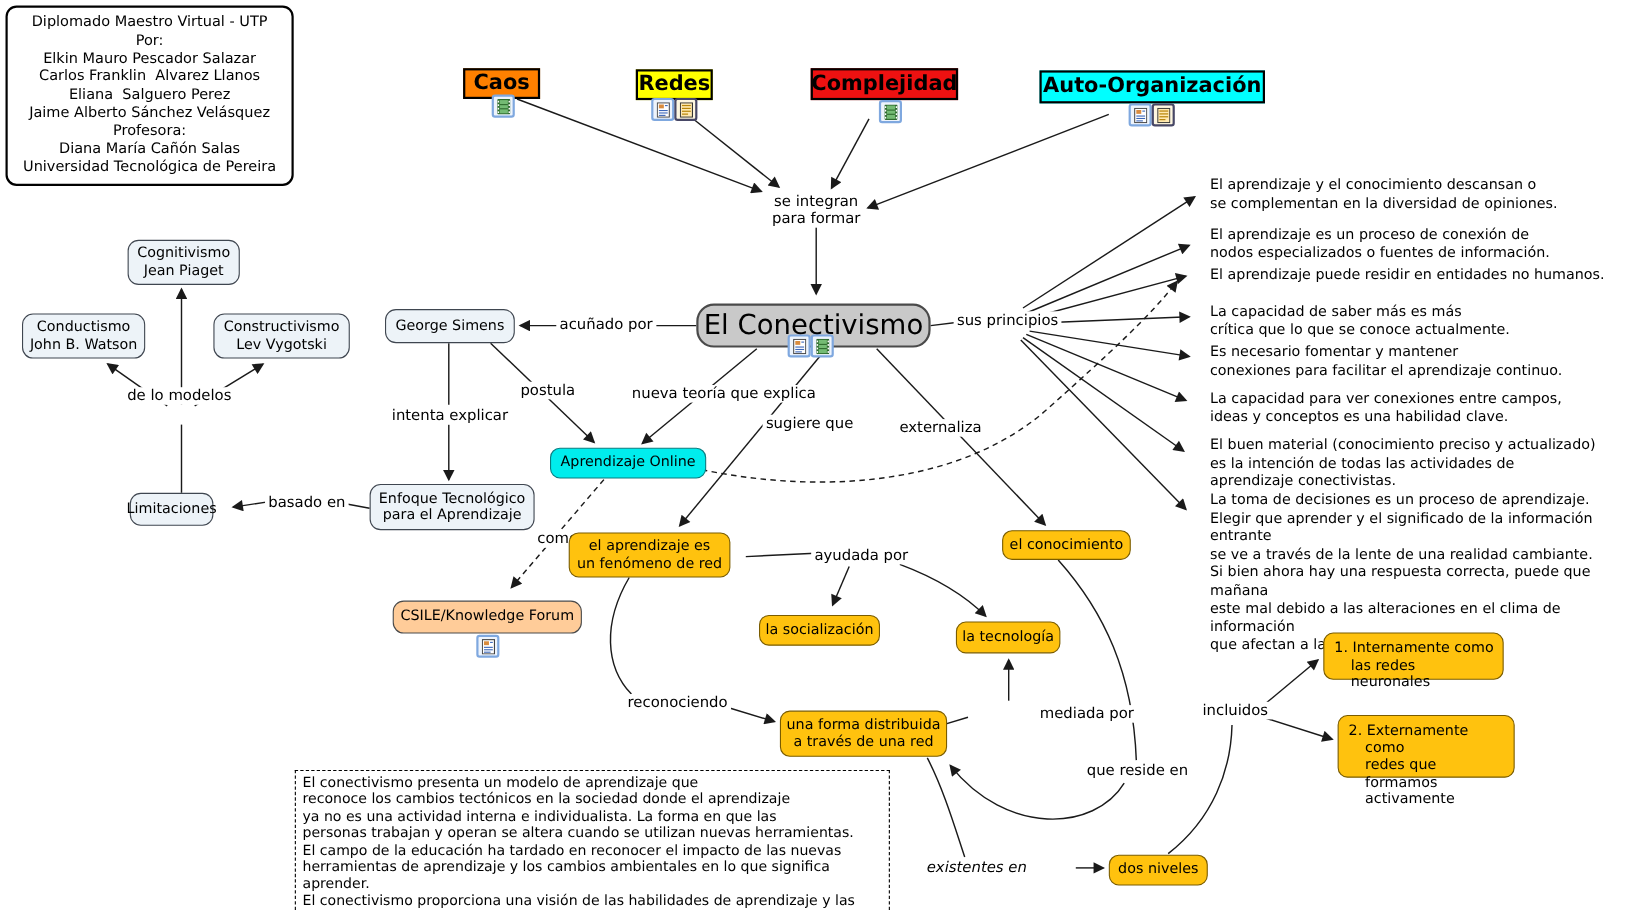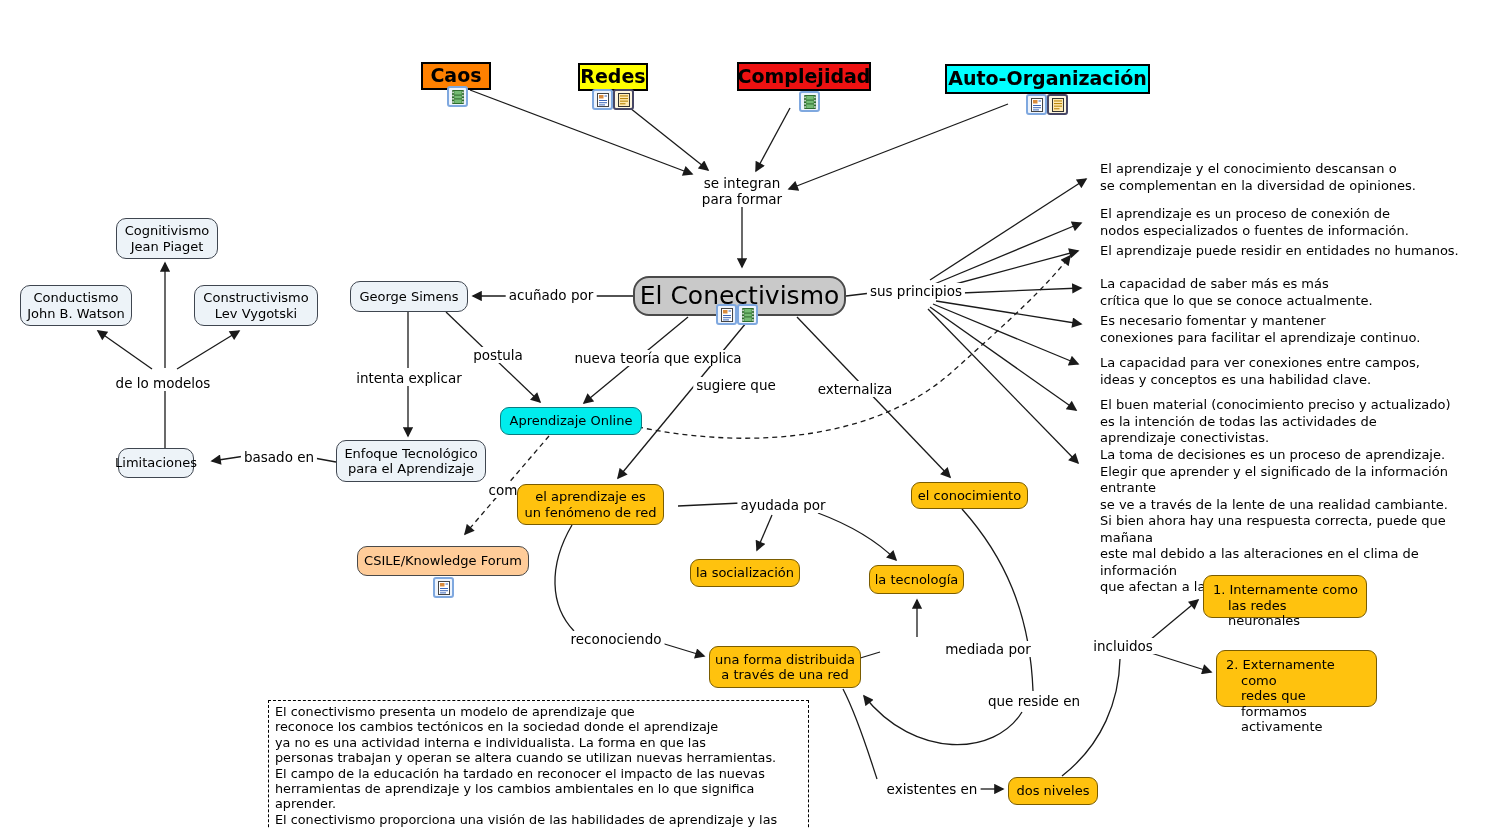--- a/index.html
+++ b/index.html
@@ -127,20 +127,29 @@
     <path class="ln" d="M1022,712 C995,756 915,760 864,696" marker-end="url(#ah)"></path>
 
     <path class="ln" d="M843,689 C858,718 868,752 877,779"></path>
     <path class="ln" d="M978,789 L1003,789" marker-end="url(#ah)"></path>
 
     <path class="ln" d="M1062,776 C1103,744 1119,700 1120,659"></path>
     <path class="ln" d="M1150,640 L1198,600" marker-end="url(#ah)"></path>
     <path class="ln" d="M1151,653 L1211,672" marker-end="url(#ah)"></path>
   </svg>
 
+  <div class="titlebox">Diplomado Maestro Virtual - UTP
+Por:
+Elkin Mauro Pescador Salazar
+Carlos Franklin  Alvarez Llanos
+Eliana  Salguero Perez
+Jaime Alberto Sánchez Velásquez
+Profesora:
+Diana María Cañón Salas
+Universidad Tecnológica de Pereira</div>
 
   <div class="node rectnode" style="left:421px;top:62px;width:70px;height:28px;background:#ff8000;">Caos</div>
   <div class="node rectnode" style="left:578px;top:63px;width:70px;height:28px;background:#ffff00;">Redes</div>
   <div class="node rectnode" style="left:737px;top:62px;width:134px;height:29px;background:#ee1111;">Complejidad</div>
   <div class="node rectnode" style="left:945px;top:64px;width:205px;height:30px;background:#00ffff;">Auto-Organización</div>
 
   <span class="res" style="left:447px;top:86px;">
       <svg width="12" height="14">
         <use href="#ic-film"></use>
       </svg>
@@ -213,33 +222,33 @@
   <div class="node gold hang" style="left:1203px;top:575px;width:164px;height:43px;">1. Internamente como
 las redes neuronales</div>
   <div class="node gold hang" style="left:1216px;top:650px;width:161px;height:57px;">2. Externamente como
 redes que formamos
 activamente</div>
 
   <div class="llabel" style="left:742px;top:175px;">se integran
 para formar</div>
   <div class="llabel" style="left:551px;top:287px;">acuñado por</div>
   <div class="llabel" style="left:916px;top:283px;">sus principios</div>
-  <div class="llabel" style="left:163px;top:375px;">de lo modelos</div>
+  <div class="llabel" style="left:163px;top:352px;">de lo modelos</div>
   <div class="llabel" style="left:279px;top:449px;">basado en</div>
   <div class="llabel" style="left:409px;top:370px;">intenta explicar</div>
   <div class="llabel" style="left:488px;top:347px;margin-left:10px;">postula</div>
   <div class="llabel" style="left:643px;top:350px;margin-left:15px;">nueva teoría que explica</div>
   <div class="llabel" style="left:736px;top:377px;">sugiere que</div>
   <div class="llabel" style="left:855px;top:381px;">externaliza</div>
   <div class="llabel" style="left:507px;top:482px;">como</div>
   <div class="llabel" style="left:783px;top:497px;">ayudada por</div>
   <div class="llabel" style="left:616px;top:631px;">reconociendo</div>
   <div class="llabel" style="left:944px;top:641px;margin-left:44px;">mediada por</div>
   <div class="llabel" style="left:1034px;top:693px;">que reside en</div>
-  <div class="llabel" style="left:932px;top:781px;">existentes en</div>
+  <div class="llabel" style="left:888px;top:781px;font-style:italic;">existentes en</div>
   <div class="llabel" style="left:1123px;top:638px;">incluidos</div>
 
   <div class="principle" style="top:161px;">El aprendizaje y el conocimiento descansan o
 se complementan en la diversidad de opiniones.</div>
   <div class="principle" style="top:206px;">El aprendizaje es un proceso de conexión de
 nodos especializados o fuentes de información.</div>
   <div class="principle" style="top:243px;">El aprendizaje puede residir en entidades no humanos.</div>
   <div class="principle" style="top:276px;">La capacidad de saber más es más
 crítica que lo que se conoce actualmente.</div>
   <div class="principle" style="top:313px;">Es necesario fomentar y mantener

